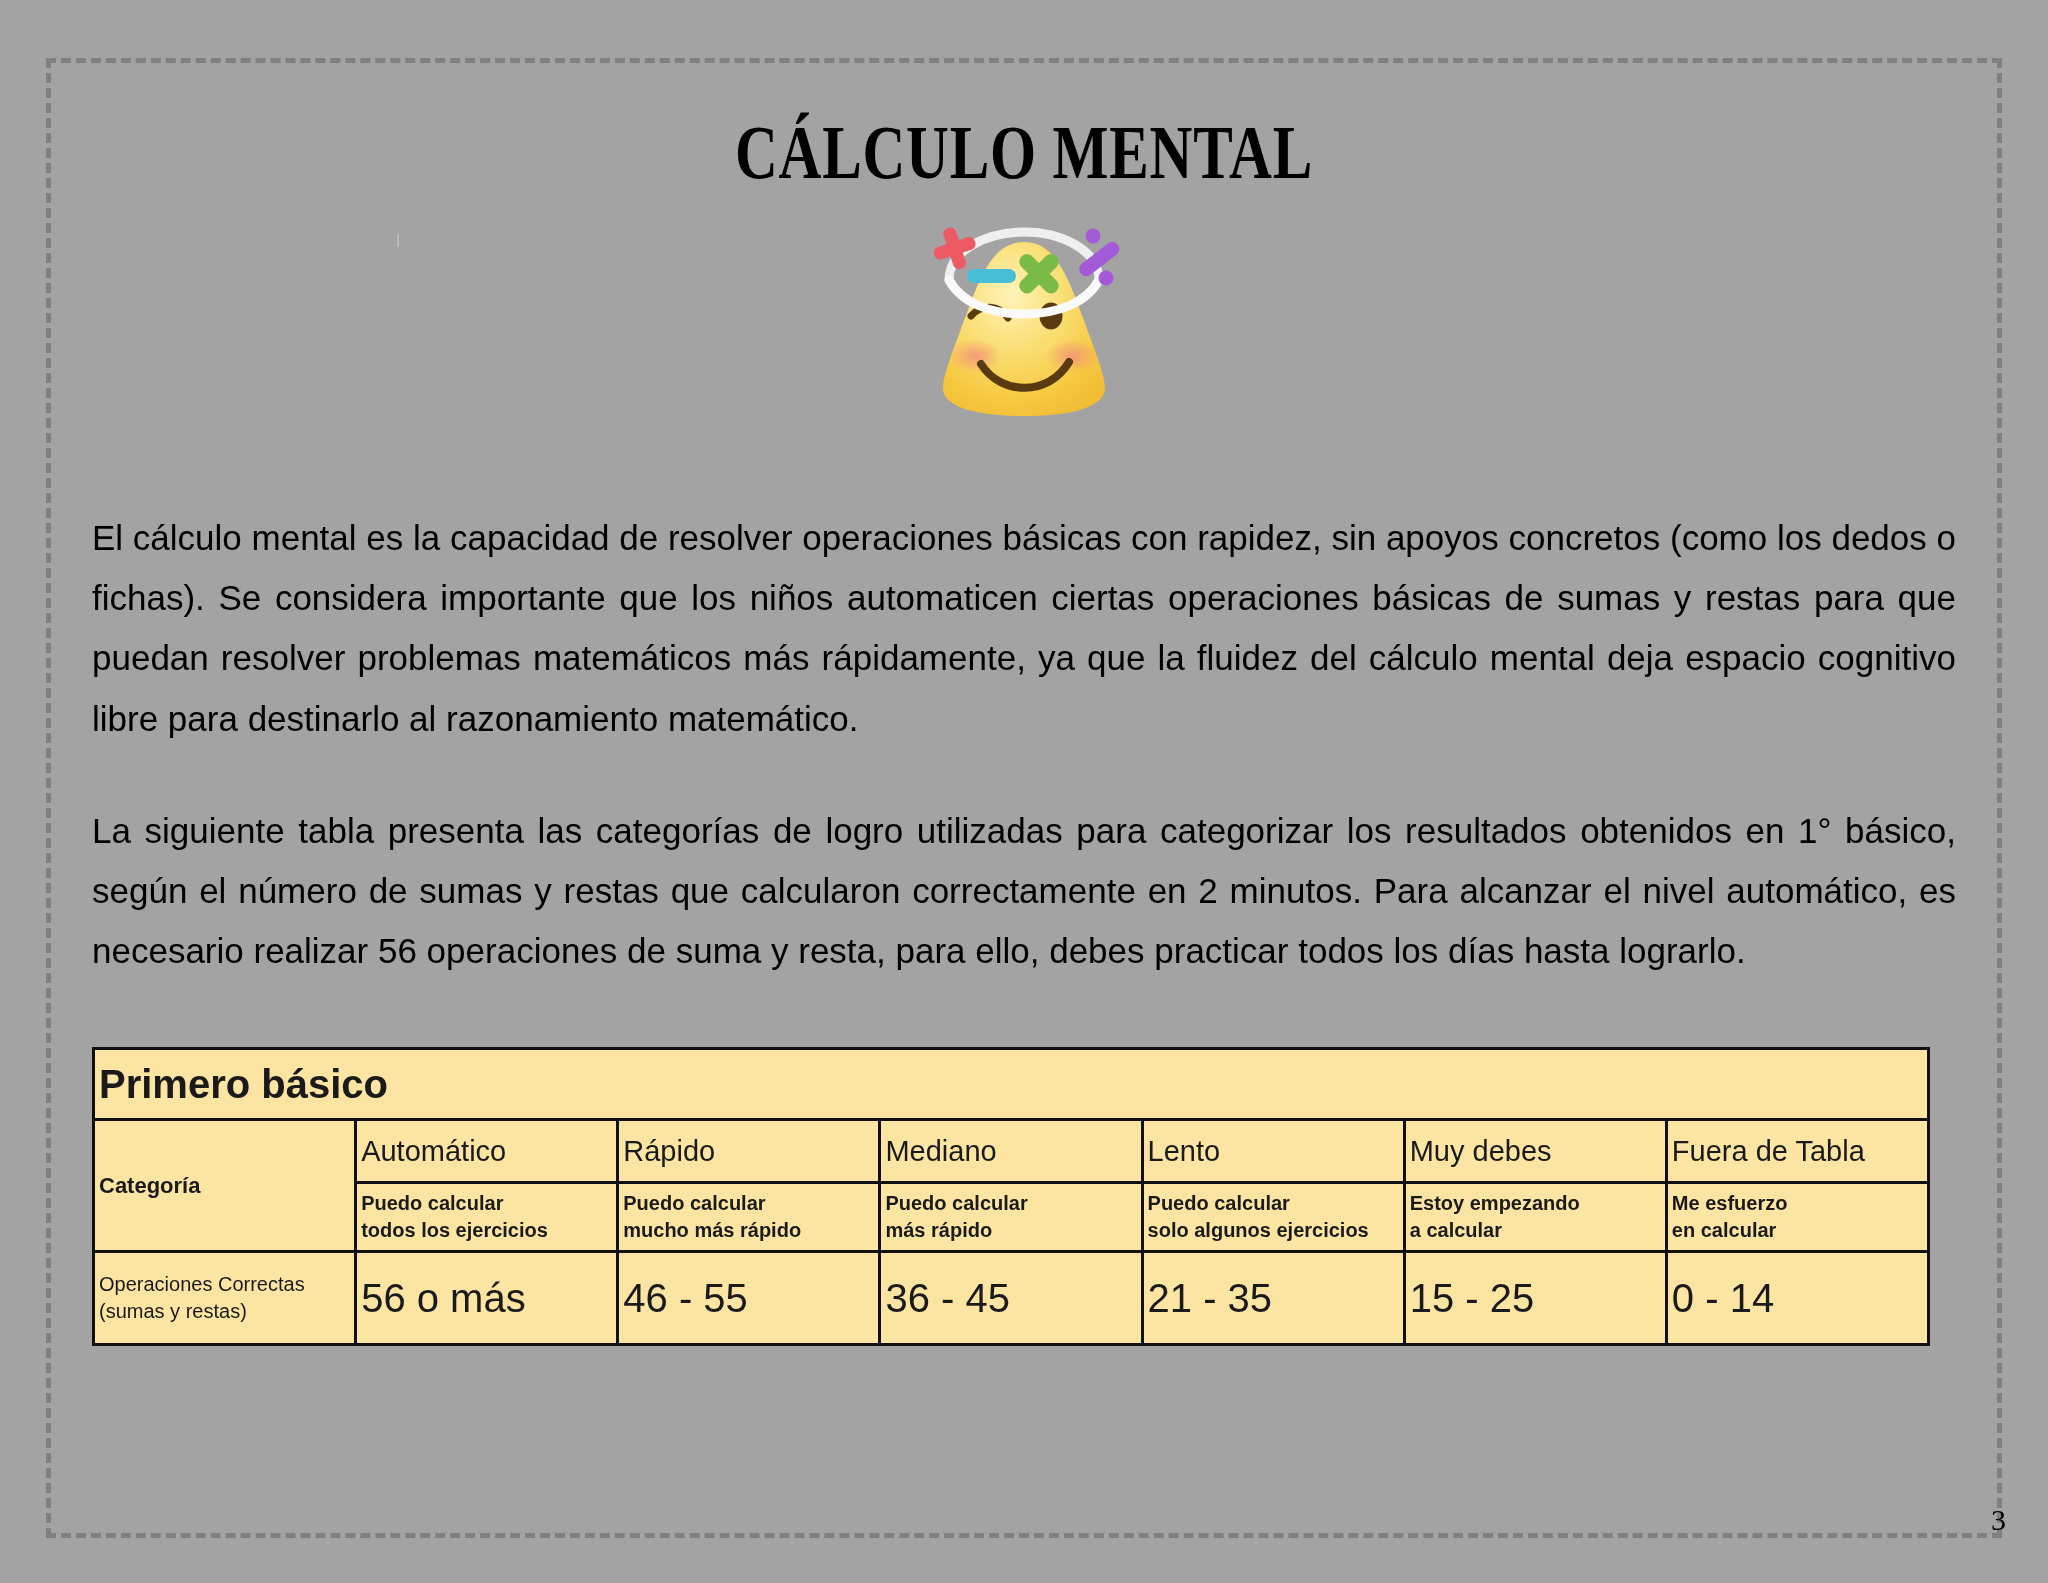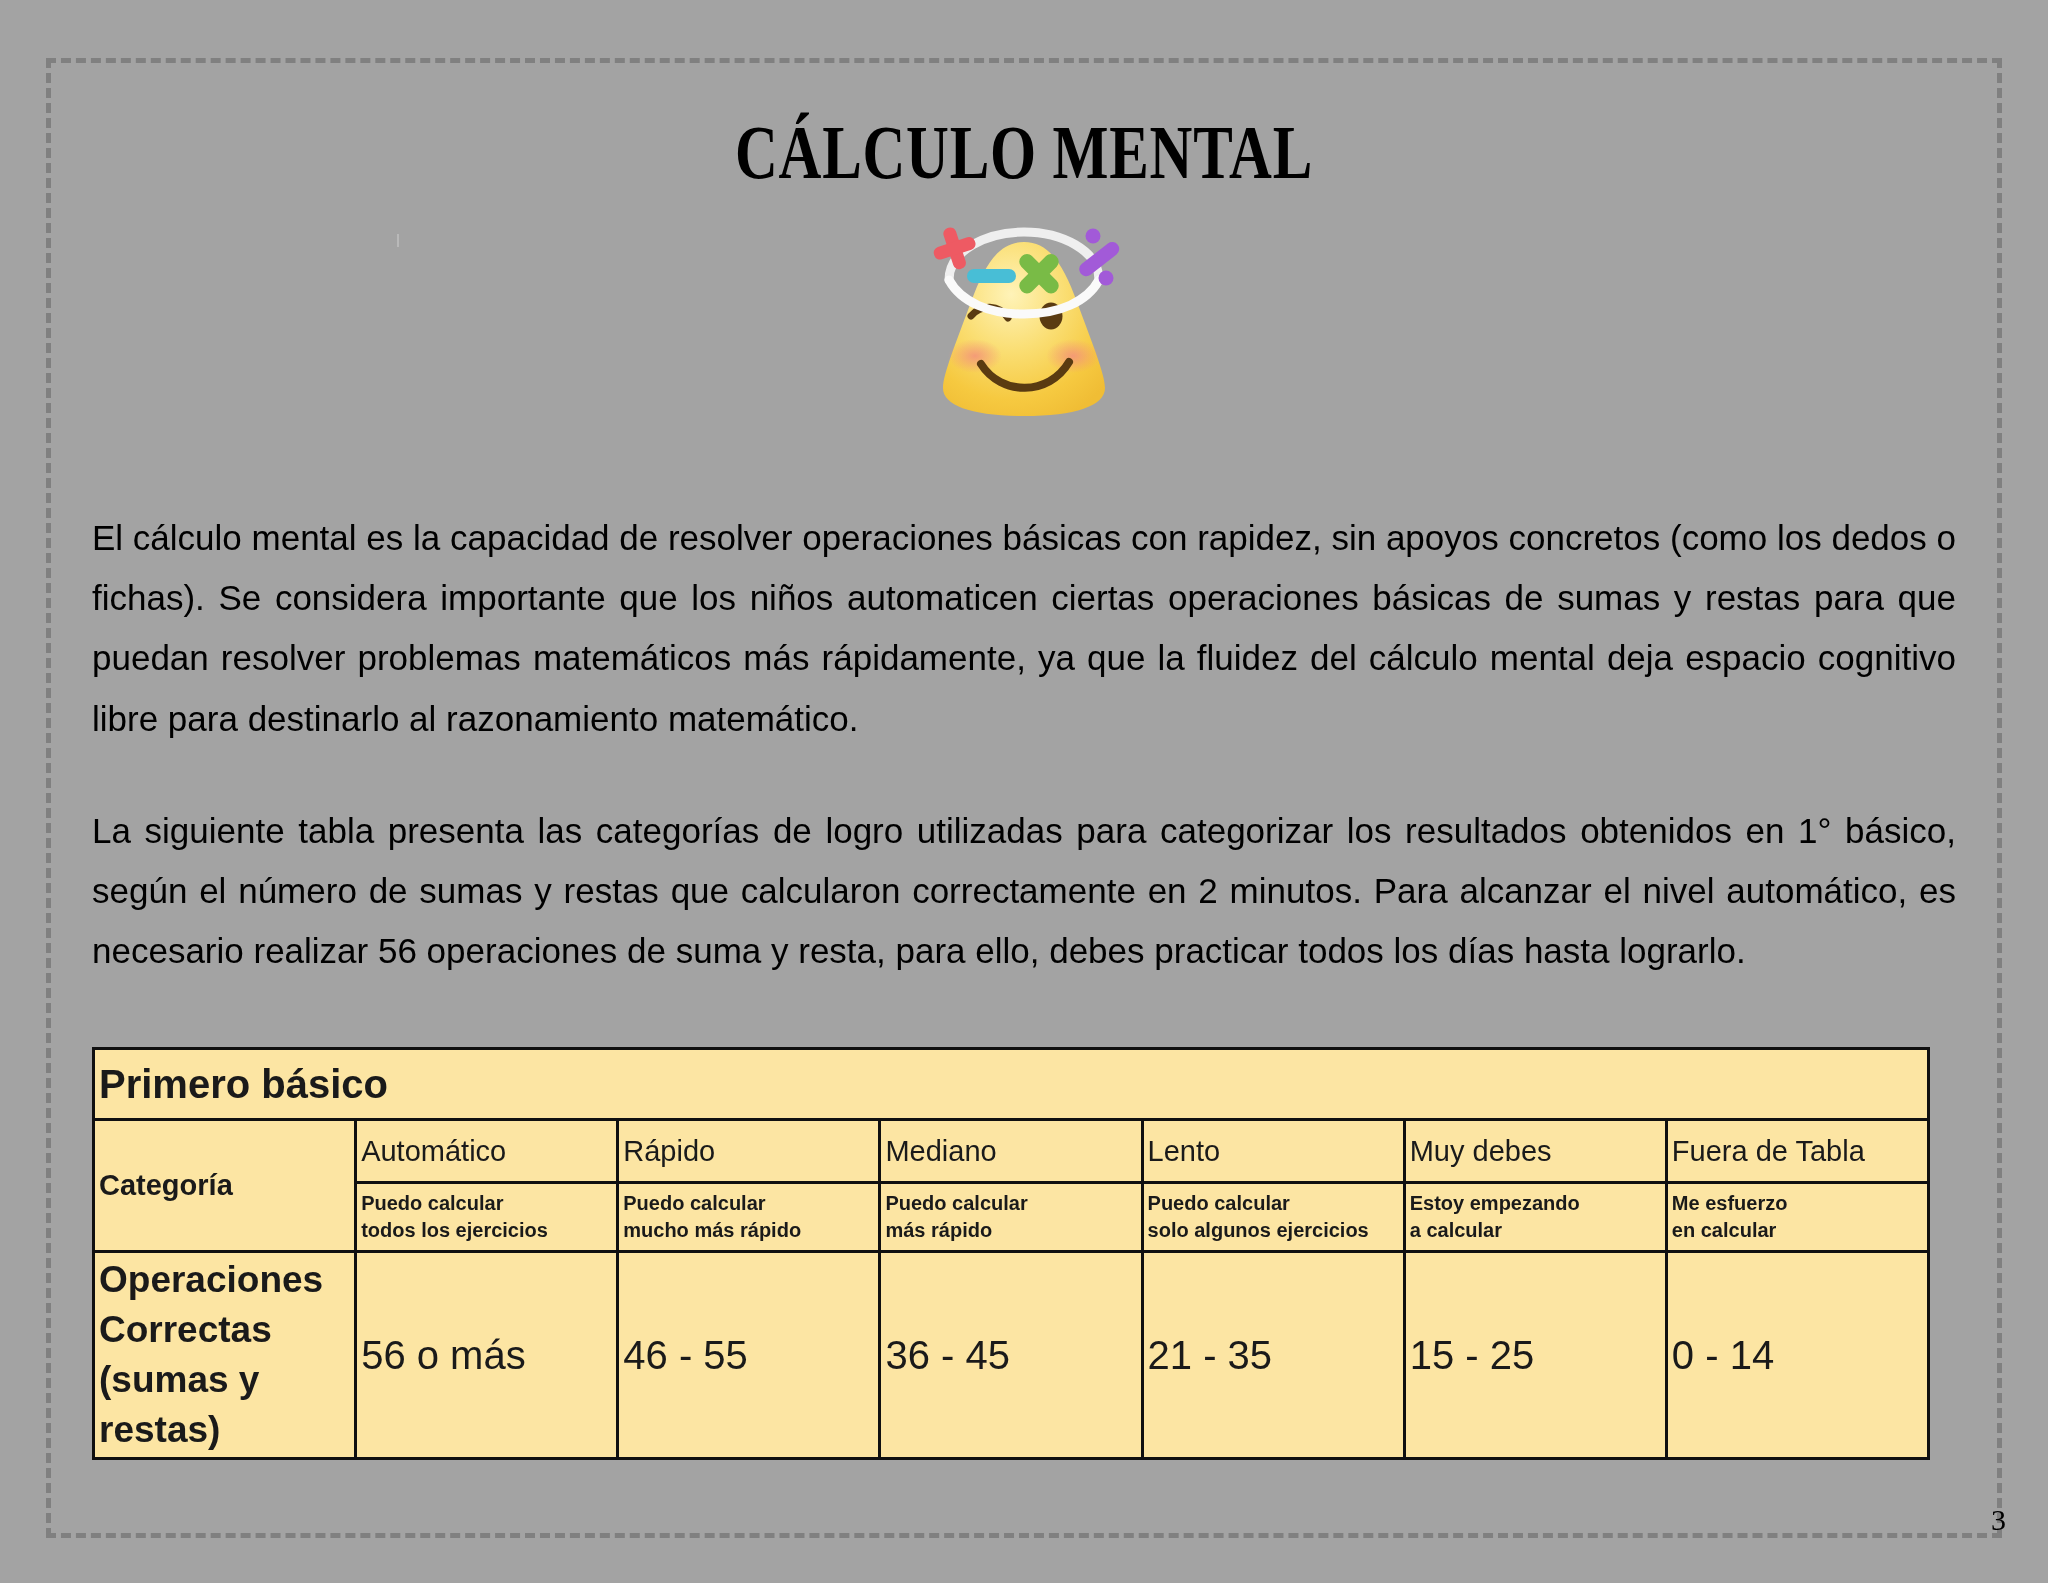--- a/index.html
+++ b/index.html
@@ -113,38 +113,38 @@
     padding: 2px 4px;
     color: #1a1a1a;
   }
   td.title-cell {
     font-size: 40px;
     font-weight: bold;
     height: 64px;
     letter-spacing: 0px;
   }
   td.cat-cell {
-    font-size: 29px;
+    font-size: 22px;
     font-weight: bold;
     width: 348px;
   }
   td.level-cell {
     font-size: 29px;
     font-weight: normal;
     height: 56px;
   }
   td.desc-cell {
     font-size: 20px;
     font-weight: bold;
     height: 62px;
     line-height: 1.35;
   }
   td.row-label {
-    font-size: 37px;
-    font-weight: bold;
+    font-size: 20px;
+    font-weight: normal;
     background: #ffffff;
     line-height: 1.35;
     height: 86px;
   }
   td.value-cell {
     font-size: 40px;
     font-weight: normal;
     background: #ffffff;
   }
 

